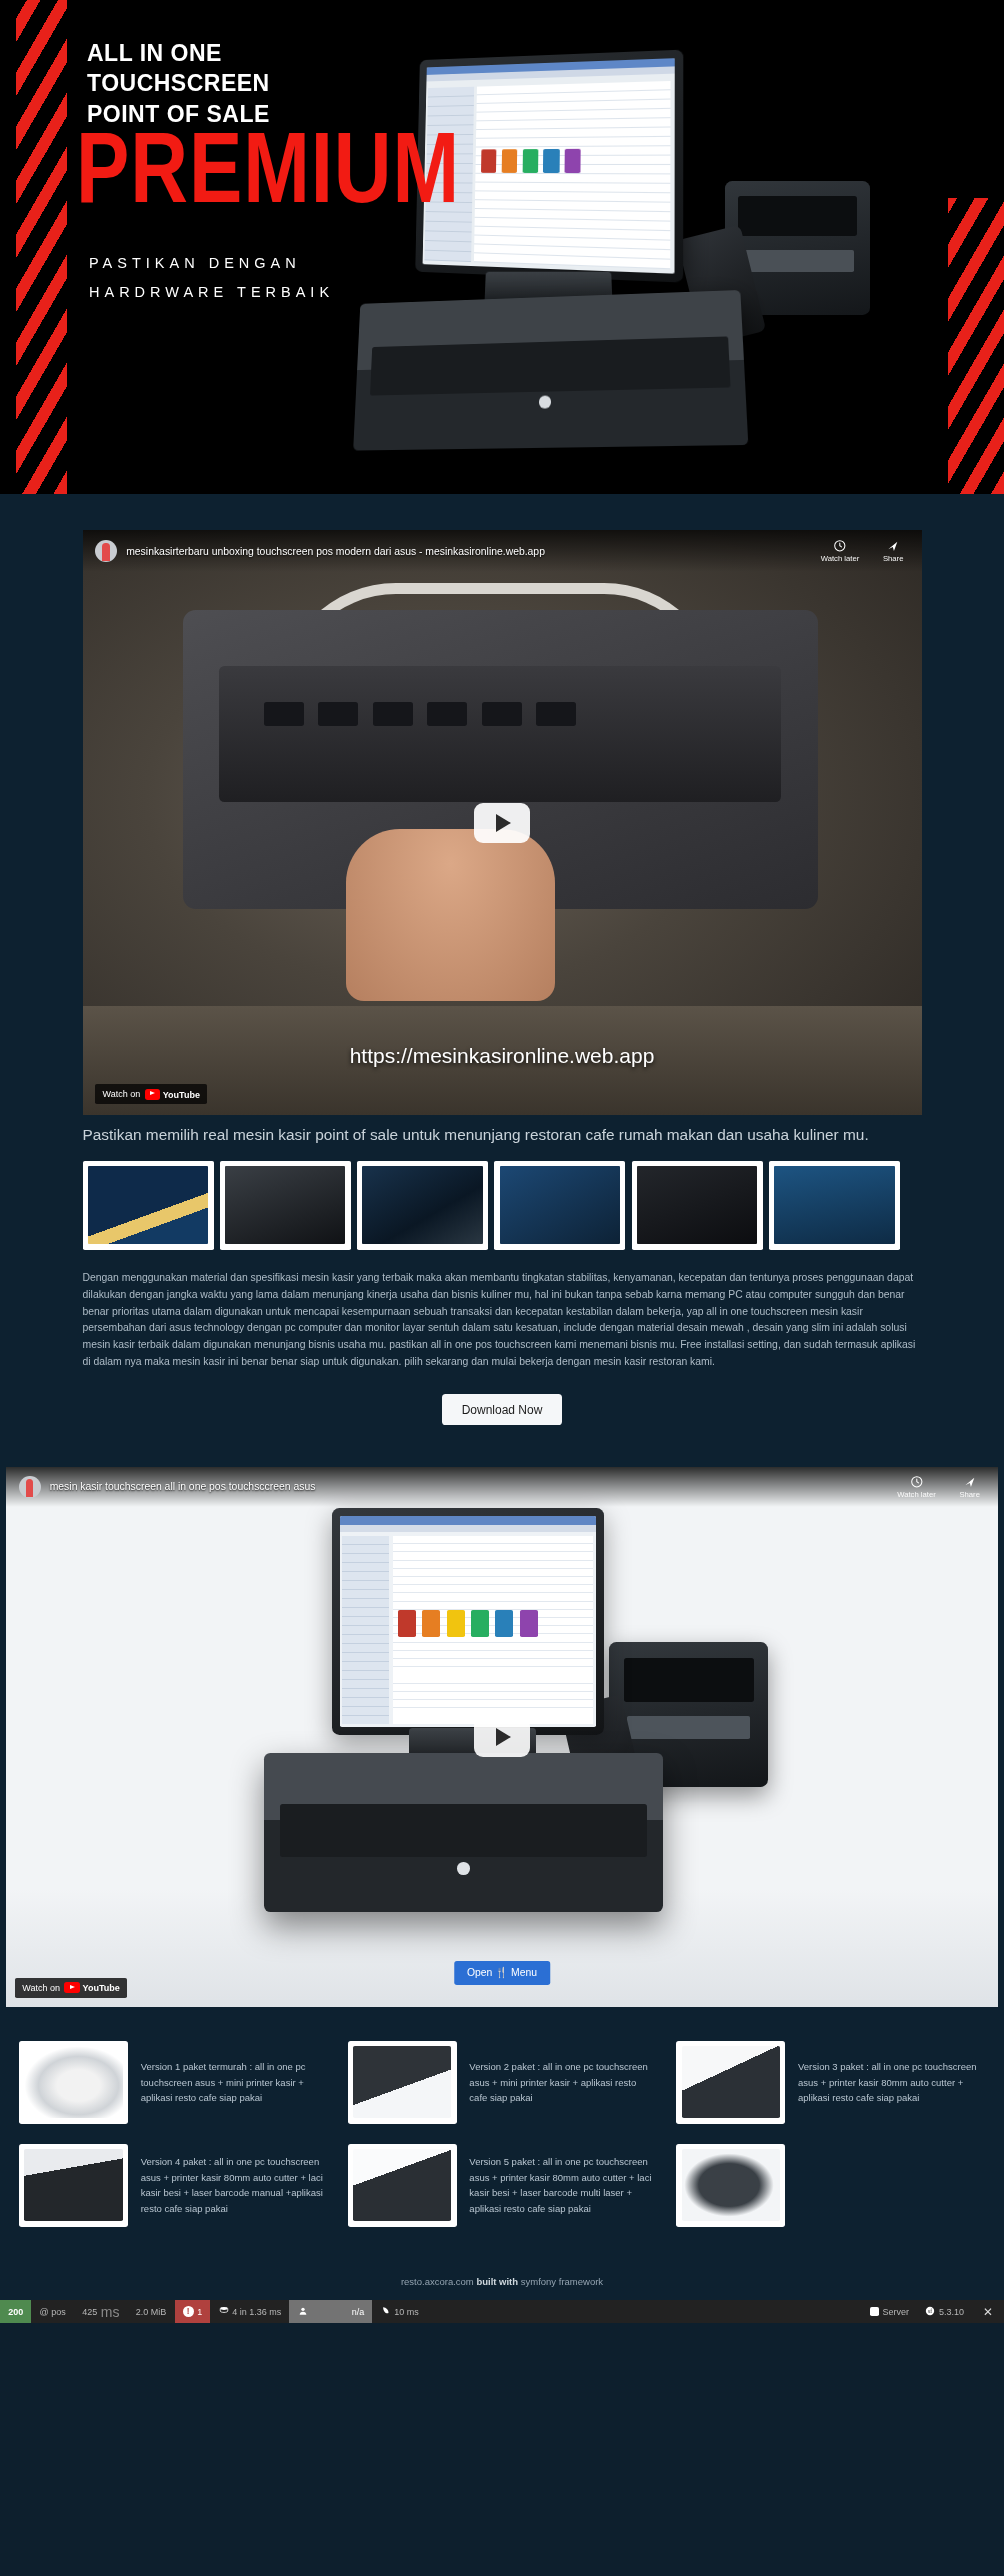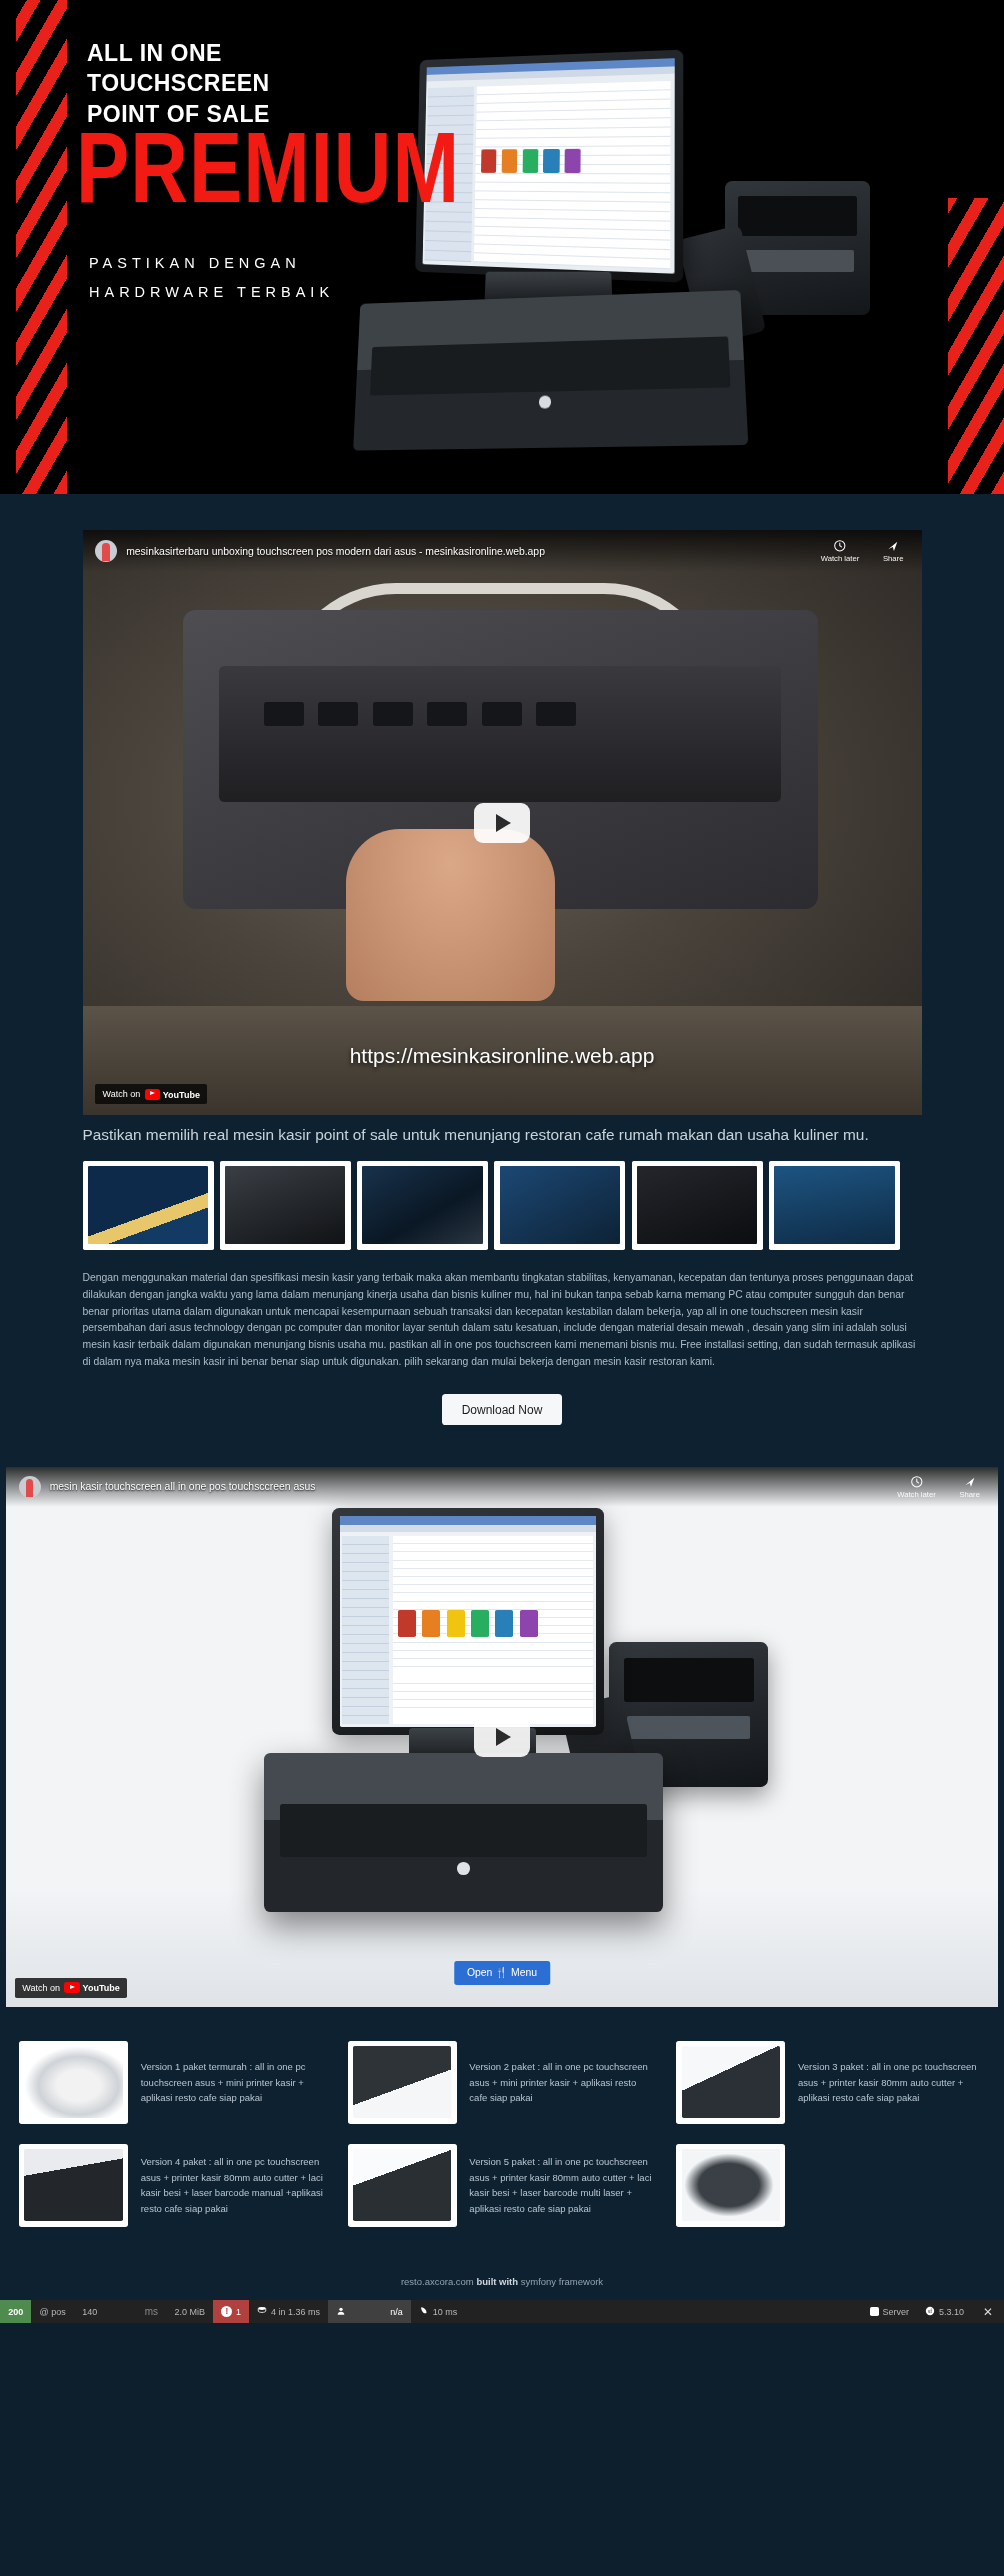--- a/index.html
+++ b/index.html
@@ -338,22 +338,22 @@
 
   
   .debugbar {
     display:flex; align-items:stretch; height: 23.6px;
     background:#222; color:#b7b7b7; font-size: 9px;
     font-family:"Liberation Sans", sans-serif;
   }
   .db-item { display:flex; align-items:center; gap:3.6px; padding: 0 8.2px; white-space:nowrap; }
   .db-status { background:#4f8a4f; color:#fff; font-weight:bold; }
   .db-red { background:#b0413e; color:#fff; }
-  .db-orange { background:#404040; color:#fff;gap:44px; }
-  .db-unit { color:#8a8a8a; font-size:10px;margin-left:44px; }
+  .db-orange { background:#737373; color:#fff;gap:44px; }
+  .db-unit { color:#8a8a8a; font-size:14px; }
   .db-right { margin-left:auto; display:flex; align-items:stretch; }
   .db-close { padding: 0 11px; display:flex; align-items:center; color:#ddd; font-size:11.8px; cursor:pointer; }
   .ico { display:inline-block; }
   .ico-sq { width:9px; height:9px; border-radius:1.8px; background:#fff; display:inline-block; }
   .badge-circle {
     width:11px; height:11px; border-radius:50%; background:#fff; color:#b0413e;
     font-size:8.2px; font-weight:bold; display:flex; align-items:center; justify-content:center;
   }
 </style>
 </head>
@@ -603,21 +603,21 @@
   <div class="footer-note">
     <span>resto.axcora.com</span>
     <b>built with</b>
     <span>symfony framework</span>
   </div>
 
   <div class="debugbar">
     <div class="db-item db-status">200</div>
     <div class="db-item">@ pos</div>
     <div class="db-item">
-      <span>140</span>
+      <span>425</span>
       <span class="db-unit">ms</span>
     </div>
     <div class="db-item">2.0 MiB</div>
     <div class="db-item db-red">
       <span class="badge-circle">!</span>
       <span>1</span>
     </div>
     <div class="db-item">
       <span class="ico">
         <svg width="10" height="10" viewBox="0 0 24 24">

